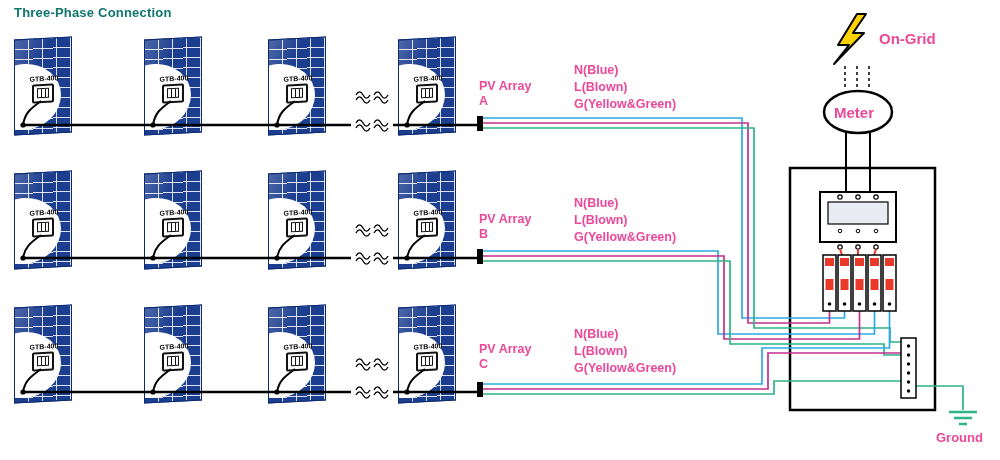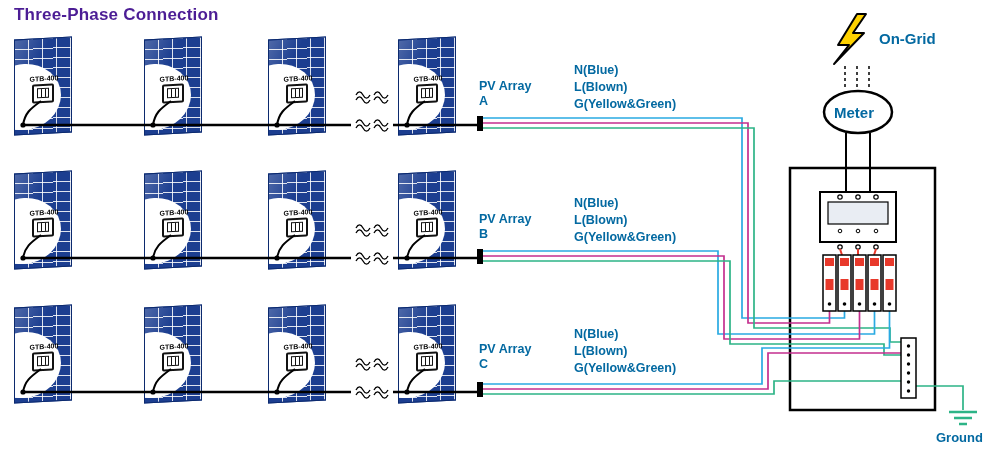--- a/index.html
+++ b/index.html
@@ -1,33 +1,33 @@
 <!DOCTYPE html>
 <html style="--wire-n: #2aaae2; --wire-l: #c42f8f; --wire-g: #2db487; --panel-blue: #1c3e90; --breaker-red: #e8392b; --bolt-yellow: #ffd200;"><head>
 <meta charset="utf-8">
 <style>
   *{box-sizing:border-box;margin:0;padding:0}
   :root{--wire-n:#2aaae2;--wire-l:#c42f8f;--wire-g:#2db487;--panel-blue:#1c3e90;--breaker-red:#e8392b;--bolt-yellow:#ffd200}
   body{font-family:"Liberation Sans",sans-serif;background:#fff}
   #stage{position:relative;width:1000px;height:460px;background:#fff;overflow:hidden}
-  #title{position:absolute;left:14px;top:5px;font-size:17px;font-weight:bold;color:#4c1d95;z-index:3;letter-spacing:.2px}
+  #title{position:absolute;left:14px;top:5px;font-size:13px;font-weight:bold;color:#0f766e;z-index:3;letter-spacing:.2px}
   .panel{position:absolute;width:58px;height:96px;z-index:1;overflow:hidden;
     background-color:var(--panel-blue);
     background-image:
       linear-gradient(115deg, rgba(255,255,255,.22) 0%, rgba(255,255,255,0) 35%),
       repeating-linear-gradient(to bottom, transparent 0 9px, rgba(255,255,255,.85) 9px 10px),
       repeating-linear-gradient(to right, transparent 0 13px, rgba(255,255,255,.85) 13px 14px);
     border:1px solid #0c2a6e;
     transform:skewY(-3deg);}
   .swoosh{position:absolute;left:-28px;top:24px;width:74px;height:66px;border-radius:50%;background:#fff}
   .inv-label{position:absolute;left:6px;top:36px;width:46px;text-align:center;font-size:7px;font-weight:bold;color:#000}
   .inverter{position:absolute;left:17px;top:45px;width:22px;height:19px;background:#fff;border:2px solid #121212;border-radius:2px}
   .inv-icon{width:12px;height:10px;margin:2px auto 0;border:1px solid #121212;
     background:linear-gradient(to right, transparent 0 3px, #121212 3px 4px, transparent 4px 7px, #121212 7px 8px, transparent 8px)}
-  .label{position:absolute;z-index:3;font-weight:bold;color:#0369a1;font-size:12.5px}
+  .label{position:absolute;z-index:3;font-weight:bold;color:#ec4899;font-size:12.5px}
   .array-label{width:62px;text-align:left;line-height:15px}
   .array-label span{display:block}
   .wire-labels{line-height:17px}
   #overlay{position:absolute;left:0;top:0;z-index:2;pointer-events:none}
   .blk{stroke:#000;fill:none}
   .wire{fill:none;stroke-width:1.7}
   .wire-n{stroke:var(--wire-n)}
   .wire-l{stroke:var(--wire-l)}
   .wire-g{stroke:var(--wire-g)}
   .redfill{fill:var(--breaker-red)}

